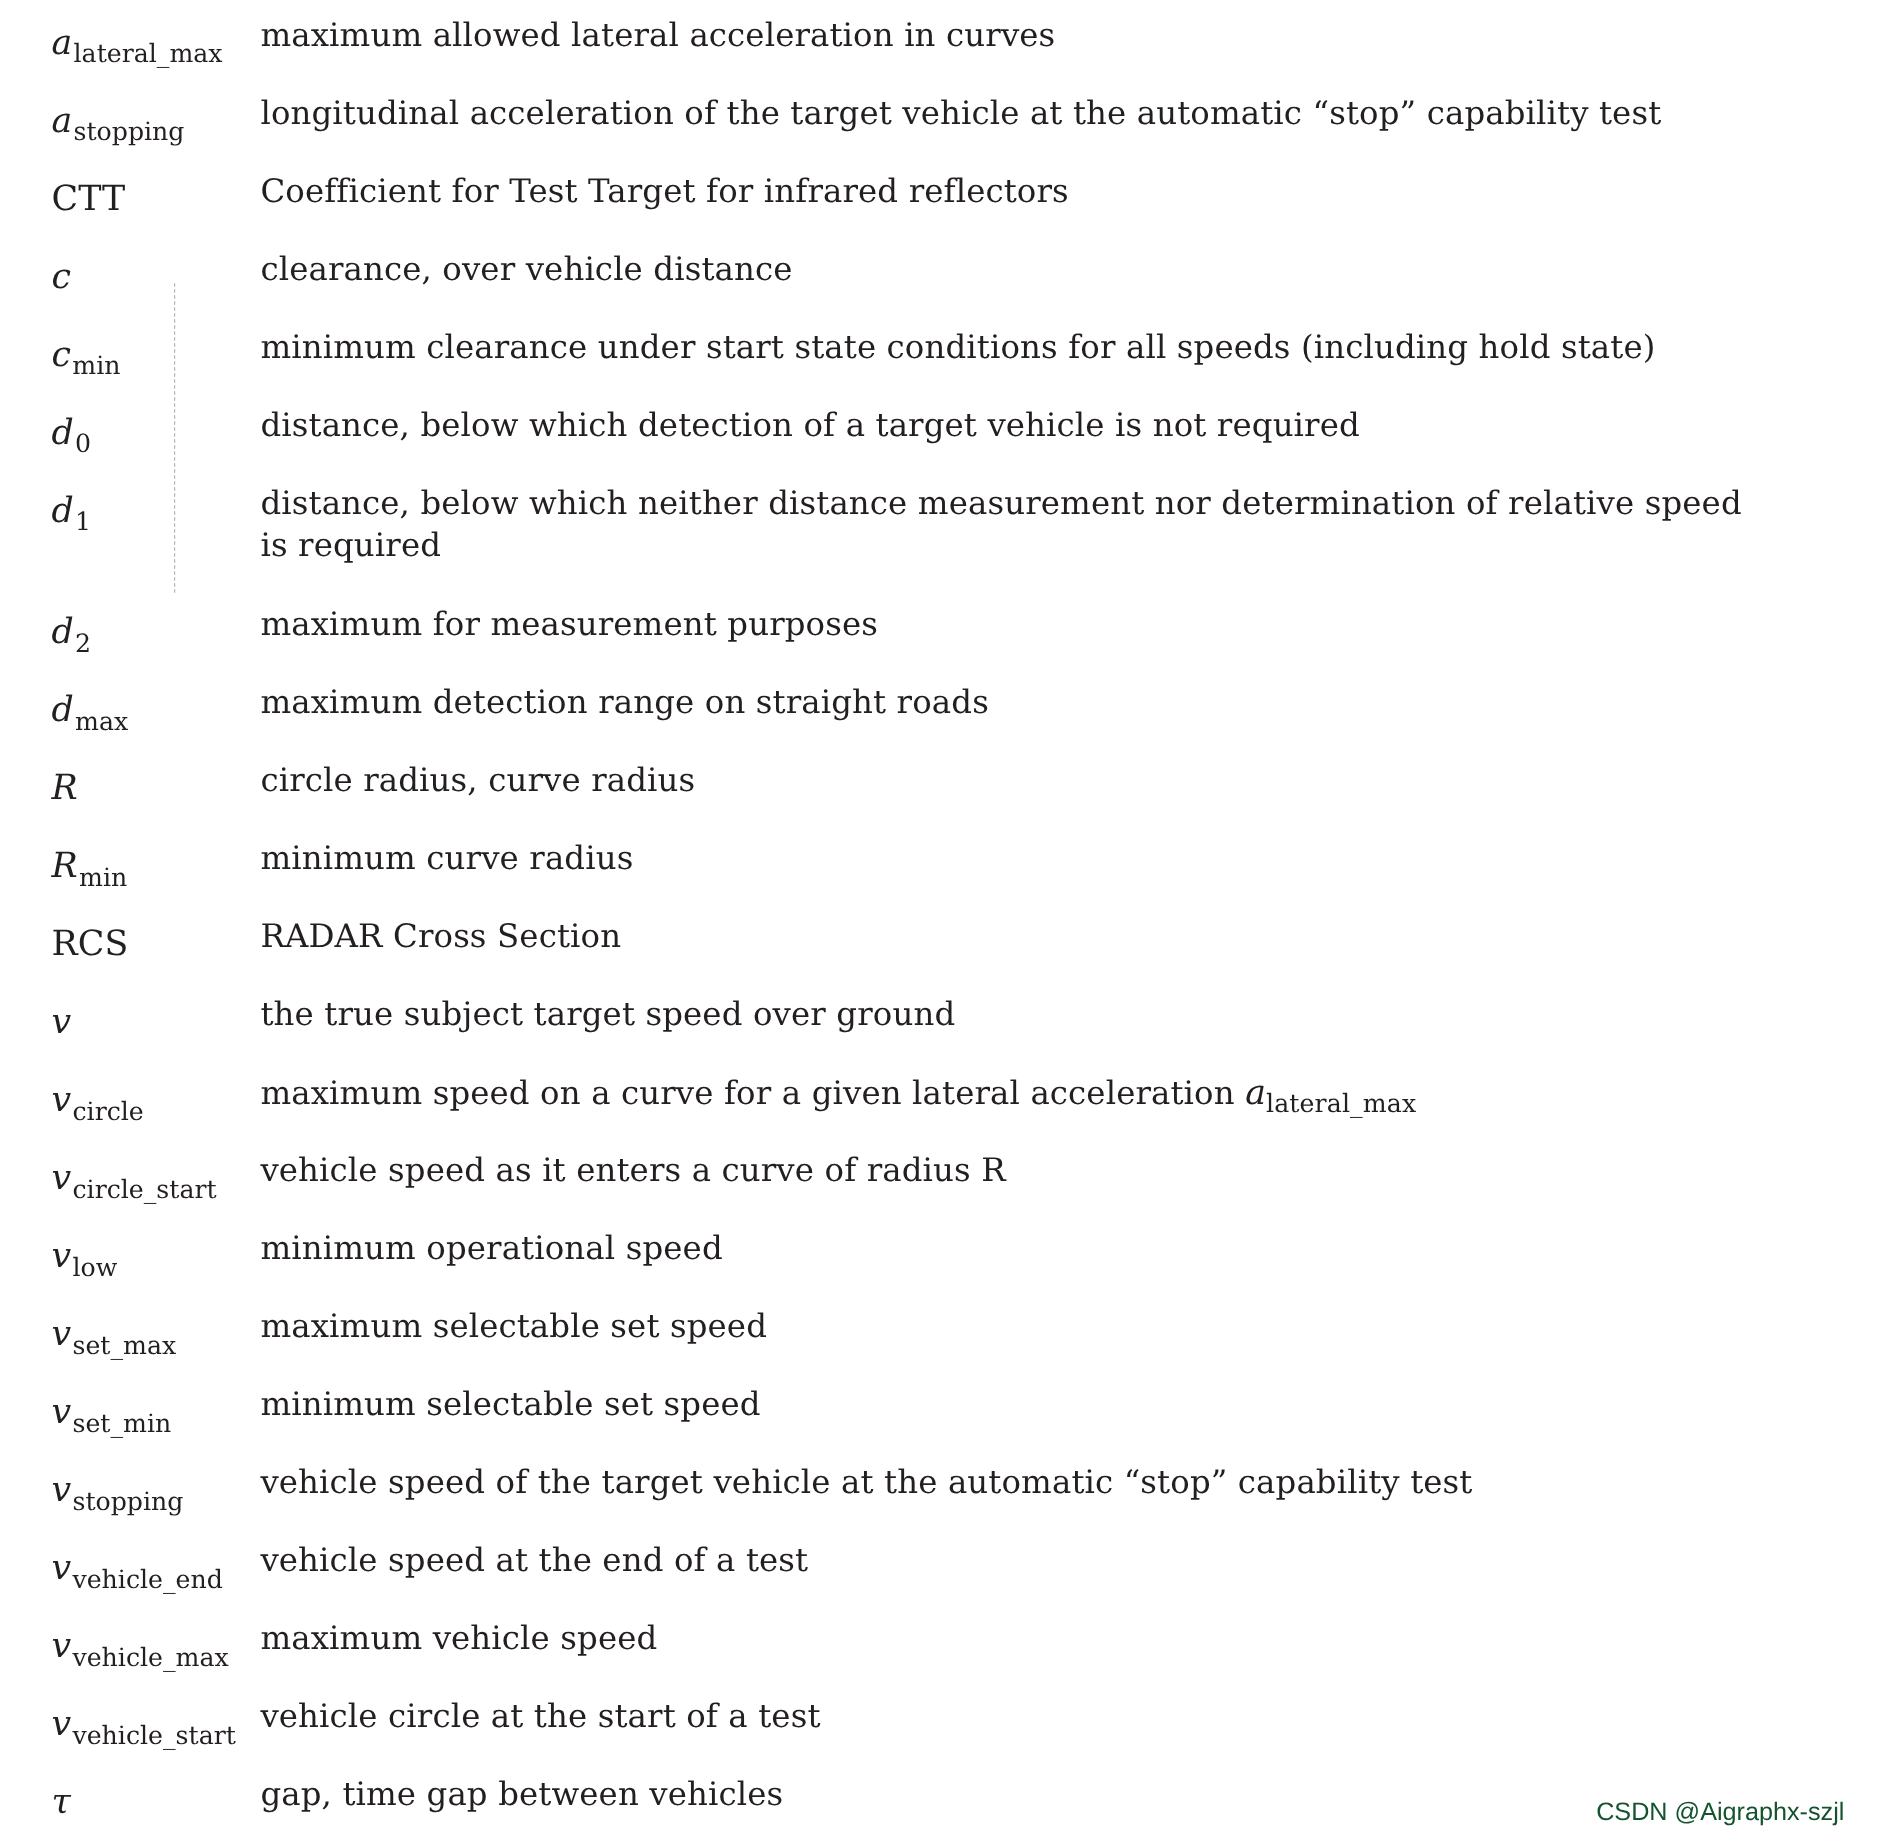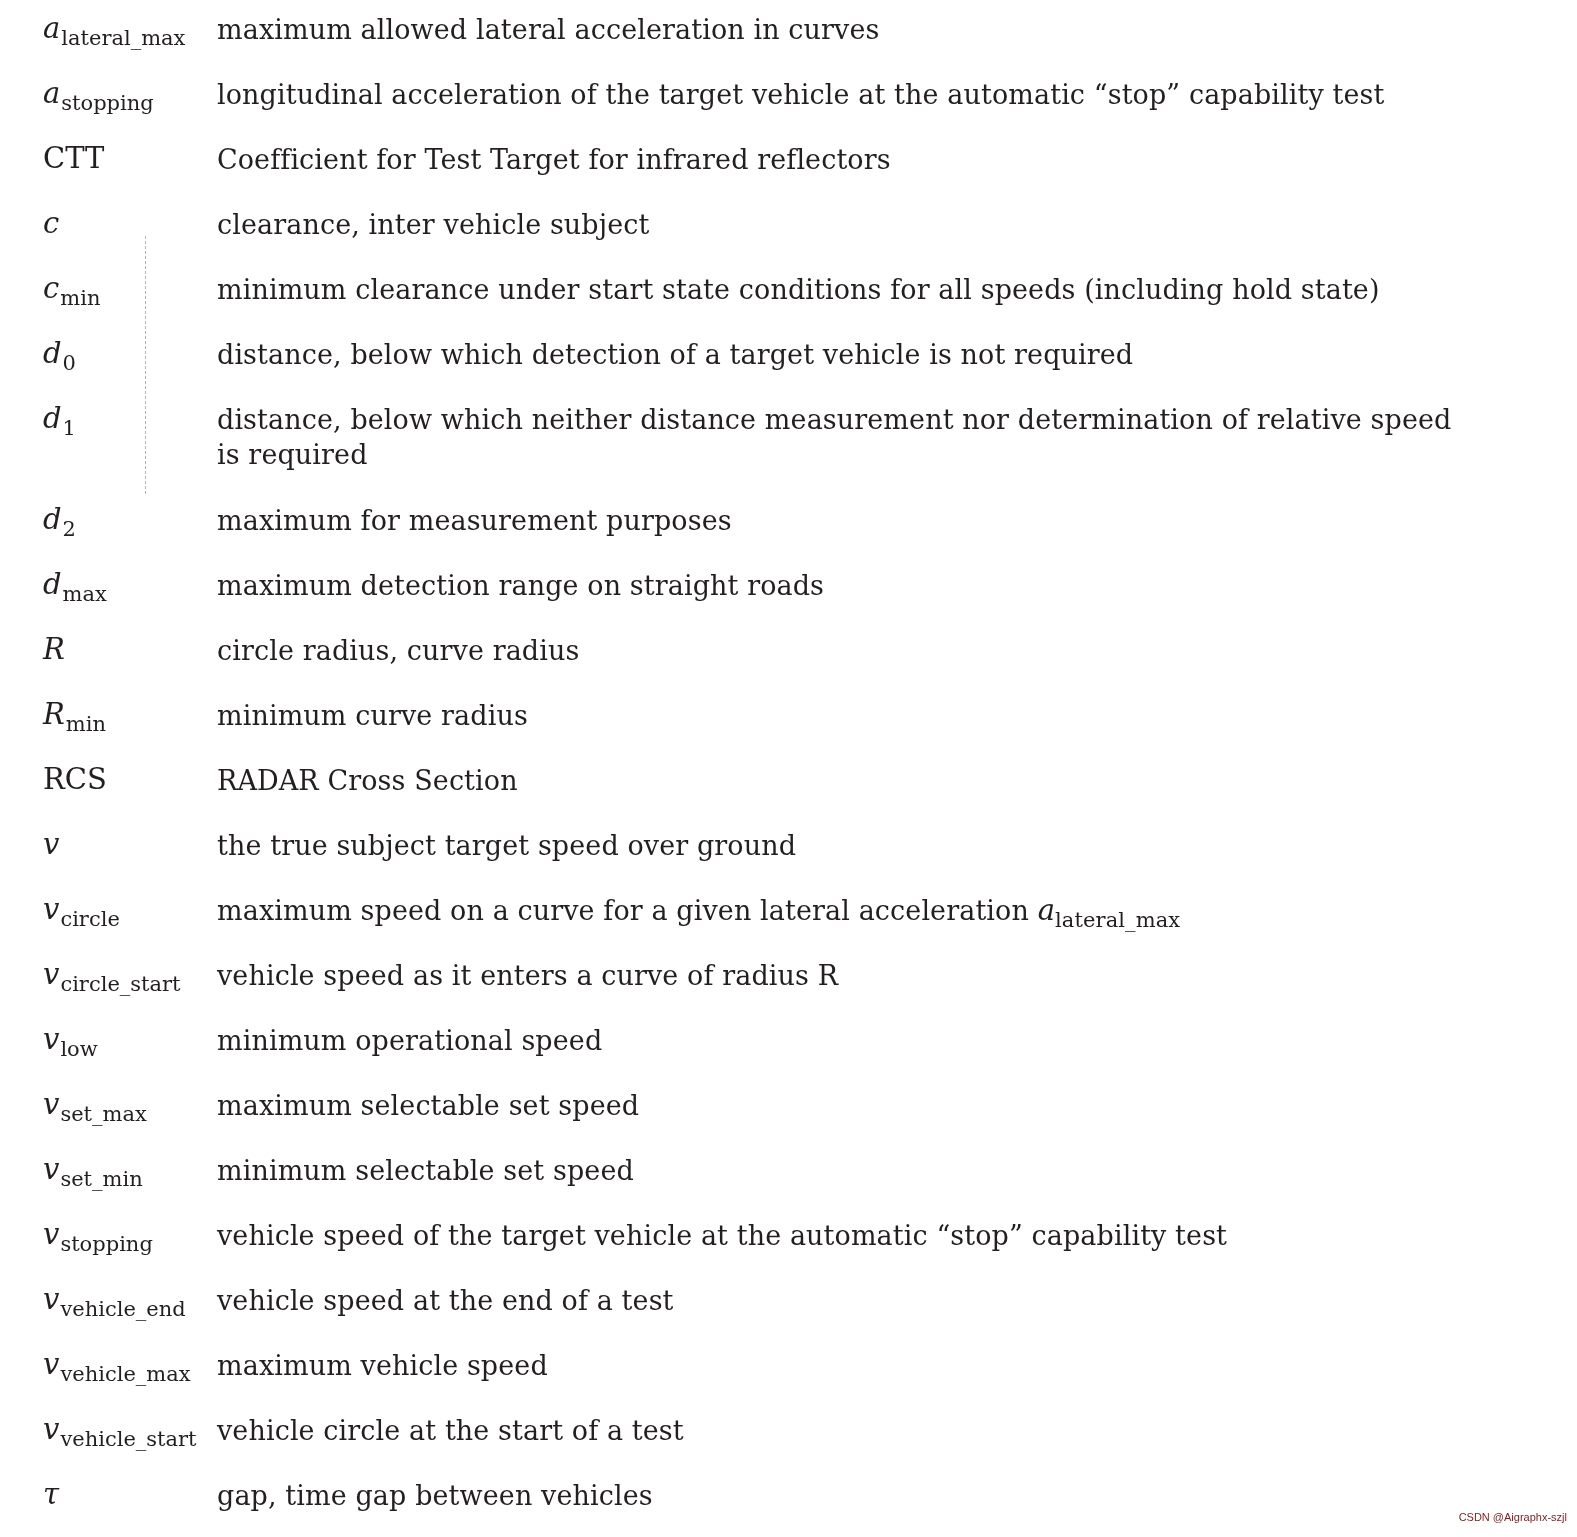--- a/index.html
+++ b/index.html
@@ -24,21 +24,21 @@
     .row {
       position: absolute;
       left: 0;
       width: 1577px;
     }
     .symbol {
       position: absolute;
       left: 43px;
       top: 0;
       font-size: 29px;
-      line-height: 33px;
+      line-height: 46px;
       white-space: nowrap;
     }
     .symbol .base {
       font-style: italic;
     }
     .symbol .base.upright {
       font-style: normal;
       text-align: center;
     }
     .symbol .sub {
@@ -69,25 +69,25 @@
     .dotted-rule {
       position: absolute;
       left: 145px;
       top: 236px;
       height: 258px;
       width: 0;
       border-left: 1px dashed #b5b5b5;
     }
     .watermark {
       position: absolute;
-      right: 10px;
+      right: 40px;
       bottom: 14px;
       font-family: "Liberation Sans", sans-serif;
-      font-size: 11px;
-      color: #7f1d1d;
+      font-size: 21px;
+      color: #14532d;
       white-space: nowrap;
     }
   </style>
 </head>
 <body>
 
 <div class="glossary">
 
   <div class="row" style="top:12px">
     <span class="symbol"><span class="base">a</span><span class="sub">lateral_max</span></span>
@@ -99,21 +99,21 @@
     <span class="desc">longitudinal acceleration of the target vehicle at the automatic “stop” capability test</span>
   </div>
 
   <div class="row" style="top:142px">
     <span class="symbol"><span class="base upright">CTT</span></span>
     <span class="desc">Coefficient for Test Target for infrared reflectors</span>
   </div>
 
   <div class="row" style="top:207px">
     <span class="symbol"><span class="base">c</span></span>
-    <span class="desc">clearance, inter vehicle subject</span>
+    <span class="desc">clearance, over vehicle distance</span>
   </div>
 
   <div class="row" style="top:272px">
     <span class="symbol"><span class="base">c</span><span class="sub">min</span></span>
     <span class="desc">minimum clearance under start state conditions for all speeds (including hold state)</span>
   </div>
 
   <div class="row" style="top:337px">
     <span class="symbol"><span class="base">d</span><span class="sub">0</span></span>
     <span class="desc">distance, below which detection of a target vehicle is not required</span>

